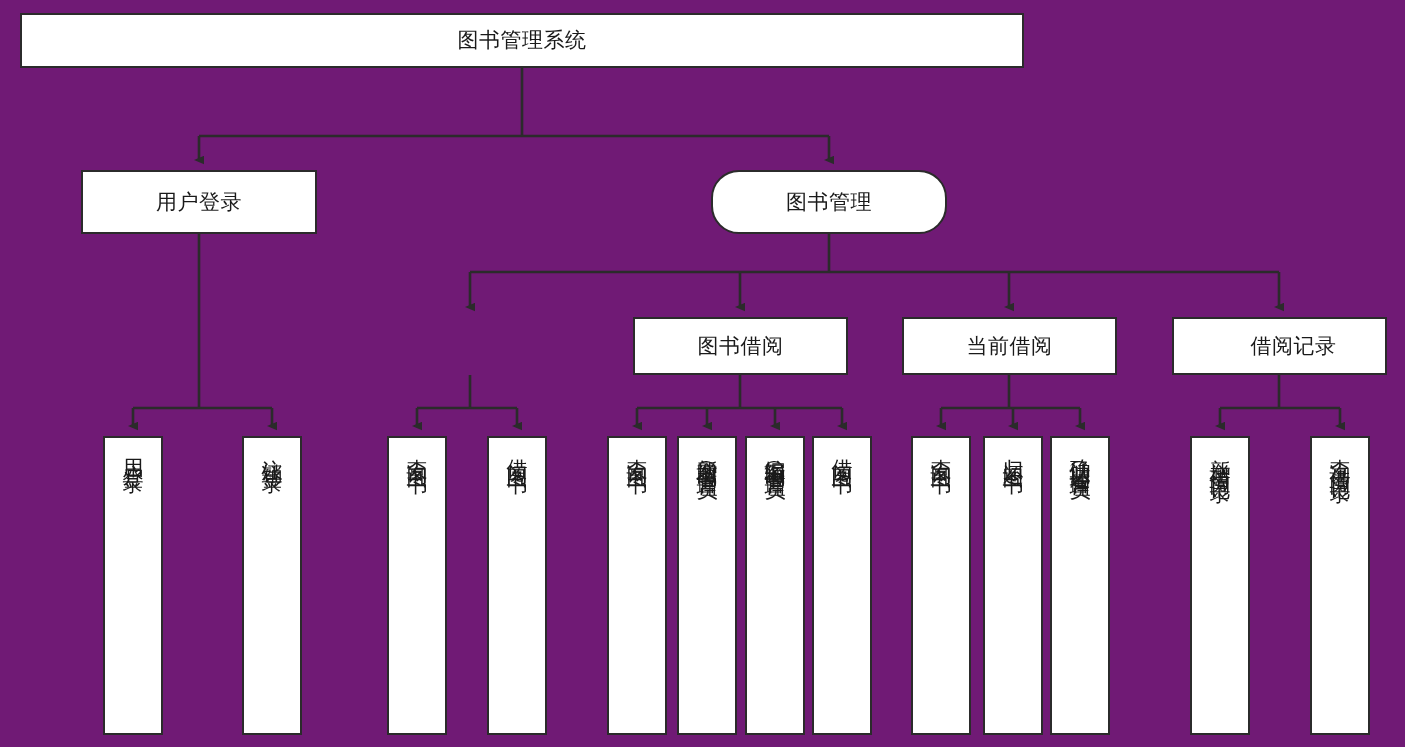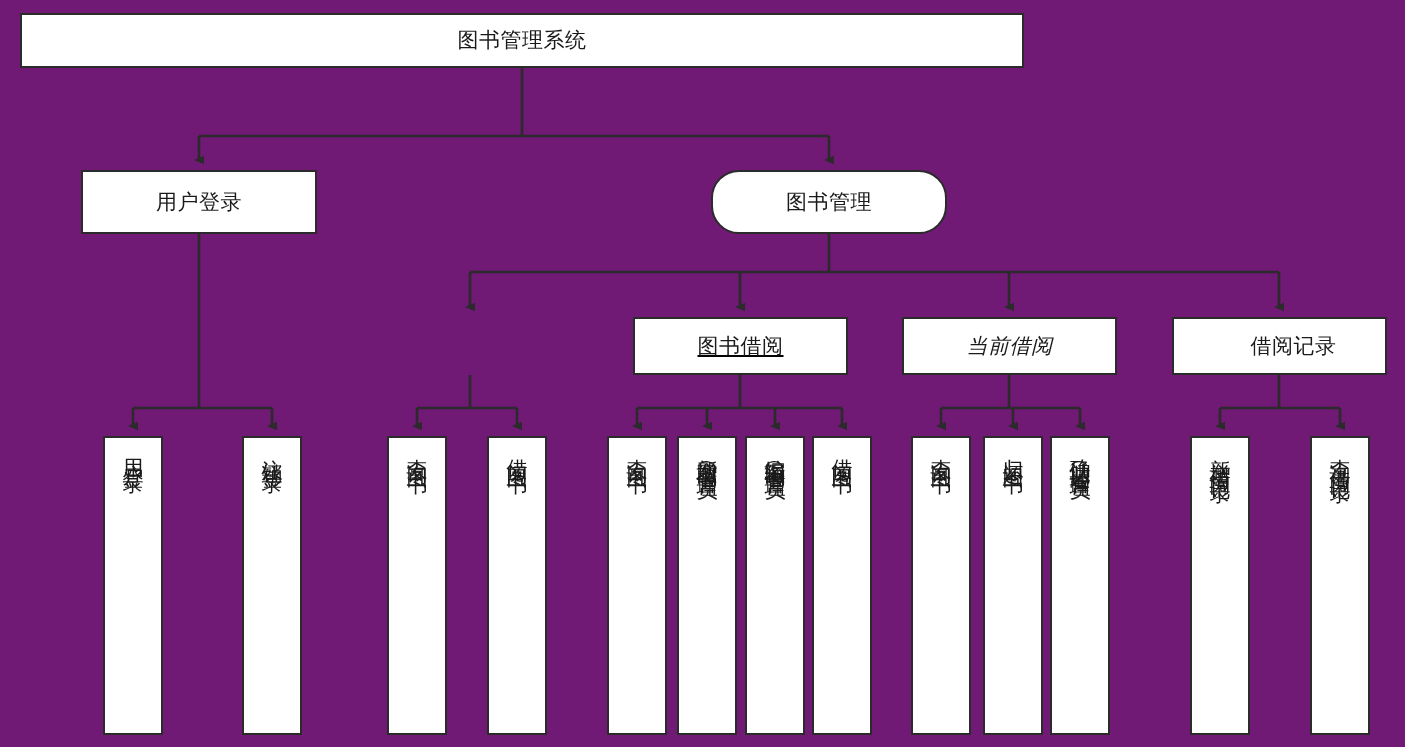--- a/index.html
+++ b/index.html
@@ -142,24 +142,24 @@
     <span class="node-label">图书管理系统</span>
   </div>
 
   <div class="node horizontal" style="left:81px; top:170px; width:236px; height:64px;">
     <span class="node-label">用户登录</span>
   </div>
   <div class="node horizontal" style="left:711px; top:170px; width:236px; height:64px;border-radius:28px;">
     <span class="node-label">图书管理</span>
   </div>
 
-  <div class="node horizontal" style="left:633px; top:317px; width:215px; height:58px;text-decoration:underline;">
+  <div class="node horizontal" style="left:633px; top:317px; width:215px; height:58px;">
     <span class="node-label">图书借阅</span>
   </div>
-  <div class="node horizontal" style="left:902px; top:317px; width:215px; height:58px;font-style:italic;">
+  <div class="node horizontal" style="left:902px; top:317px; width:215px; height:58px;">
     <span class="node-label">当前借阅</span>
   </div>
   <div class="node horizontal" style="left:1172px; top:317px; width:215px; height:58px;padding-left:28px;">
     <span class="node-label">借阅记录</span>
   </div>
 
   <div class="node vertical" style="left:103px; top:436px; width:60px; height:299px;">
     <span class="node-label">用户登录</span>
   </div>
   <div class="node vertical" style="left:242px; top:436px; width:60px; height:299px;">

